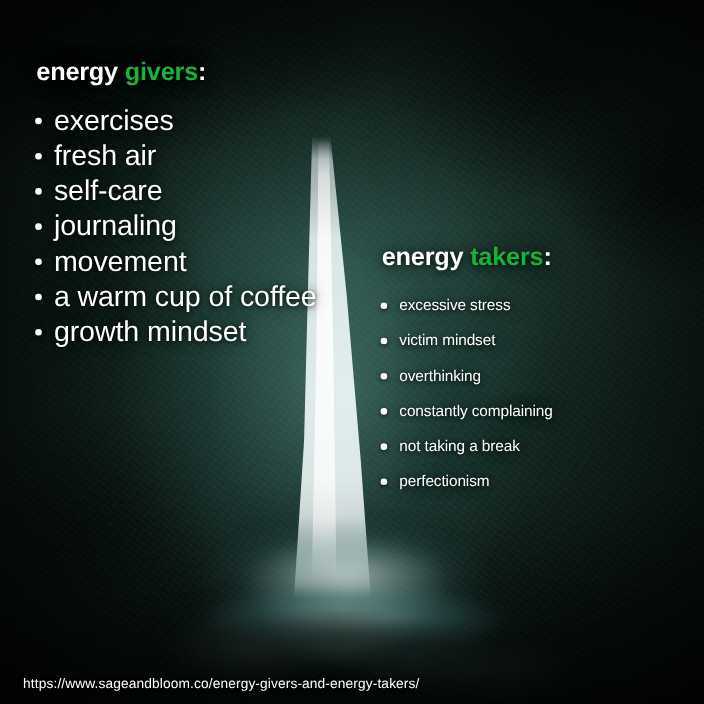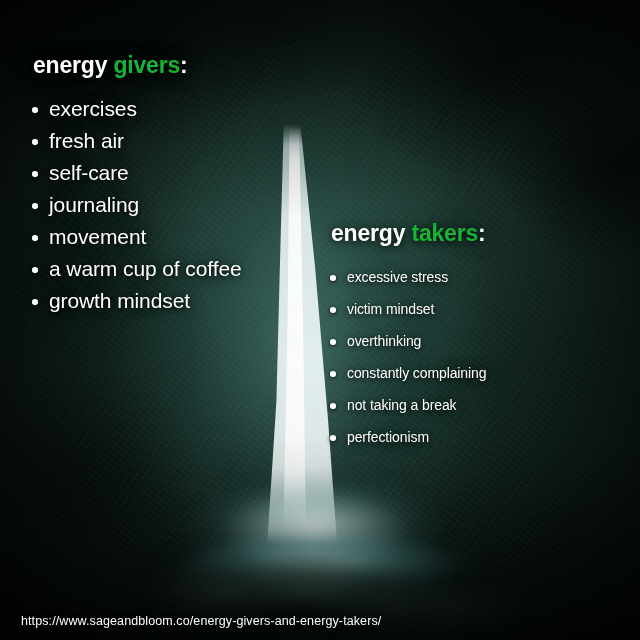--- a/index.html
+++ b/index.html
@@ -113,21 +113,21 @@
       linear-gradient(to left,   rgba(0,0,0,.48) 0%, rgba(0,0,0,.05) 34%, rgba(0,0,0,0) 52%),
       linear-gradient(to top,    rgba(0,0,0,.60) 0%, rgba(0,0,0,.16) 16%, rgba(0,0,0,0) 32%),
       radial-gradient(78% 70% at 50% 48%, rgba(0,0,0,0) 46%, rgba(0,0,0,.42) 100%);
   }
 
   
   .content { position:absolute; inset:0; }
 
   .col { position:absolute; }
   .col-givers { left:30px; top:52px; width:300px; }
-  .col-takers { left:328px; top:220px; width:288px; }
+  .col-takers { left:344px; top:220px; width:288px; }
 
   .heading {
     font-size: 23px;
     font-weight: 700;
     letter-spacing: -.2px;
     color: #ffffff;
     margin: 0 0 14px 3px;
     text-shadow: 0 1px 6px rgba(0,0,0,.75), 0 0 18px rgba(0,0,0,.5);
     white-space: nowrap;
   }
@@ -135,21 +135,21 @@
   .heading .colon { color: #ffffff; }
 
   ul.list {
     list-style: none;
     margin: 0;
     padding: 0;
   }
   ul.list li {
     position: relative;
     color: #ffffff;
-    font-size: 21px;
+    font-size: 26px;
     line-height: 32px;
     padding-left: 19px;
     letter-spacing: -.1px;
     text-shadow: 0 1px 5px rgba(0,0,0,.8), 0 0 14px rgba(0,0,0,.55);
     white-space: nowrap;
   }
   ul.list li::before {
     content: "";
     position: absolute;
     left: 2px;

